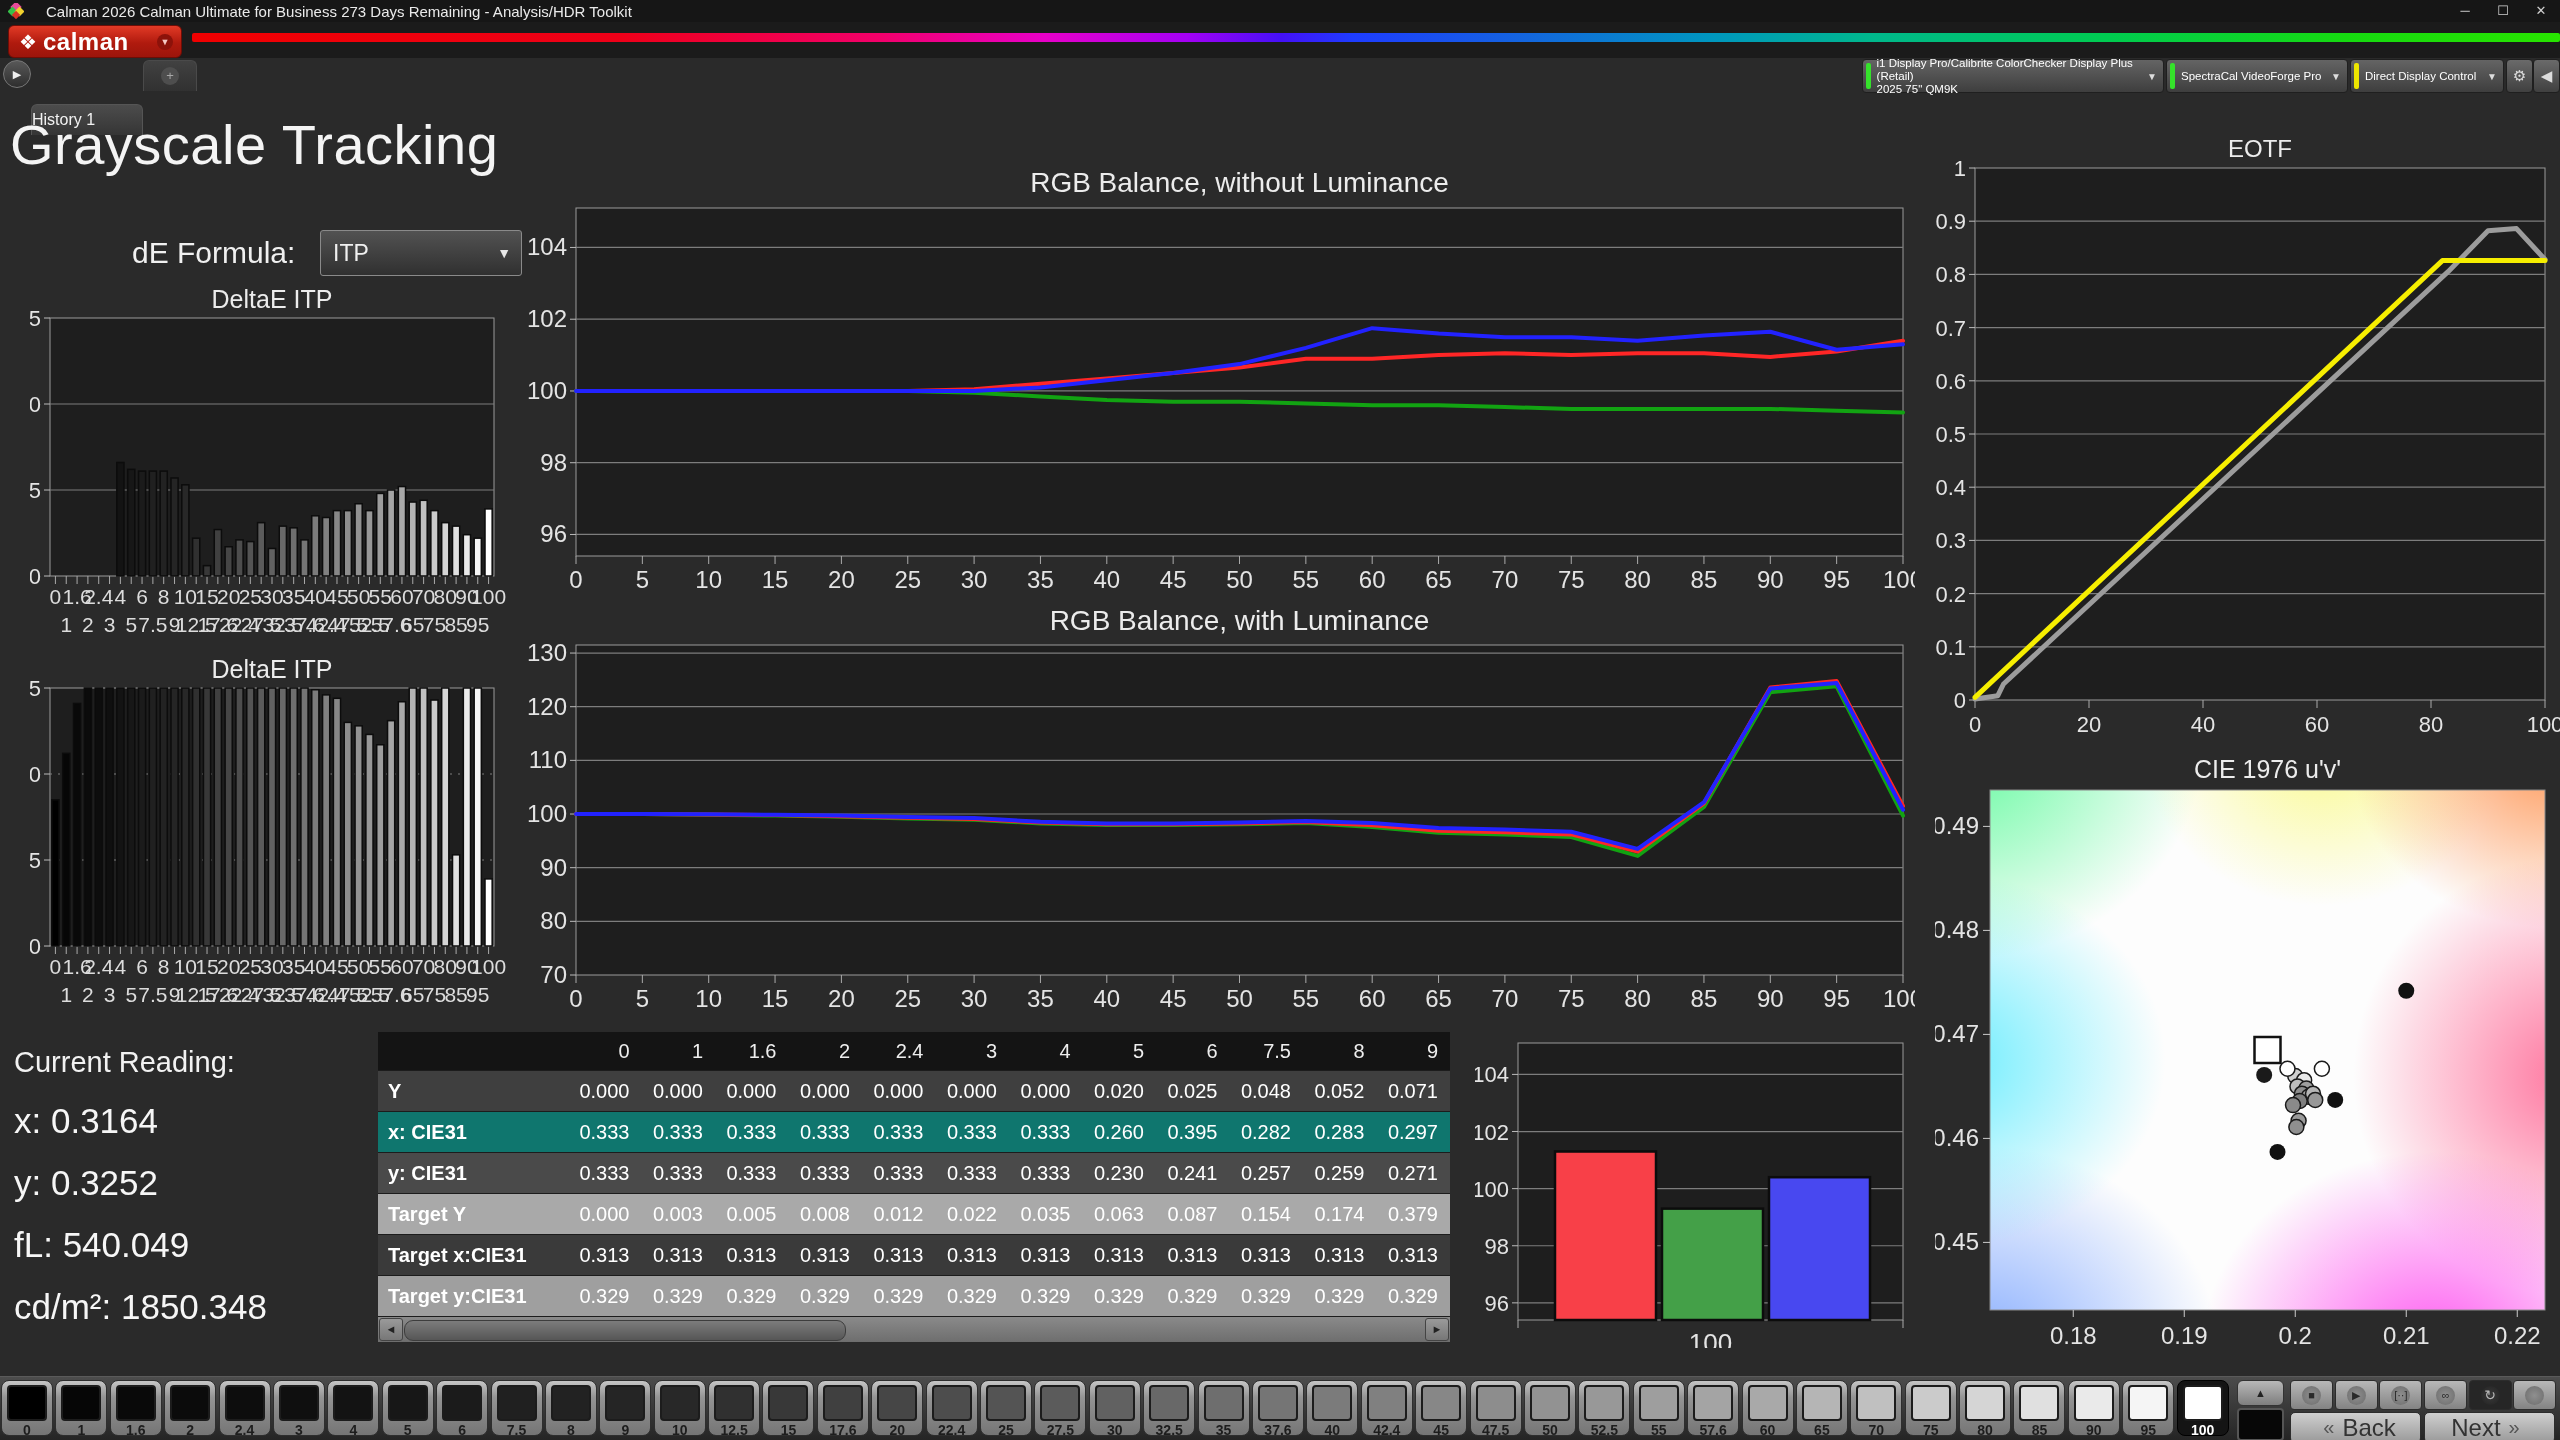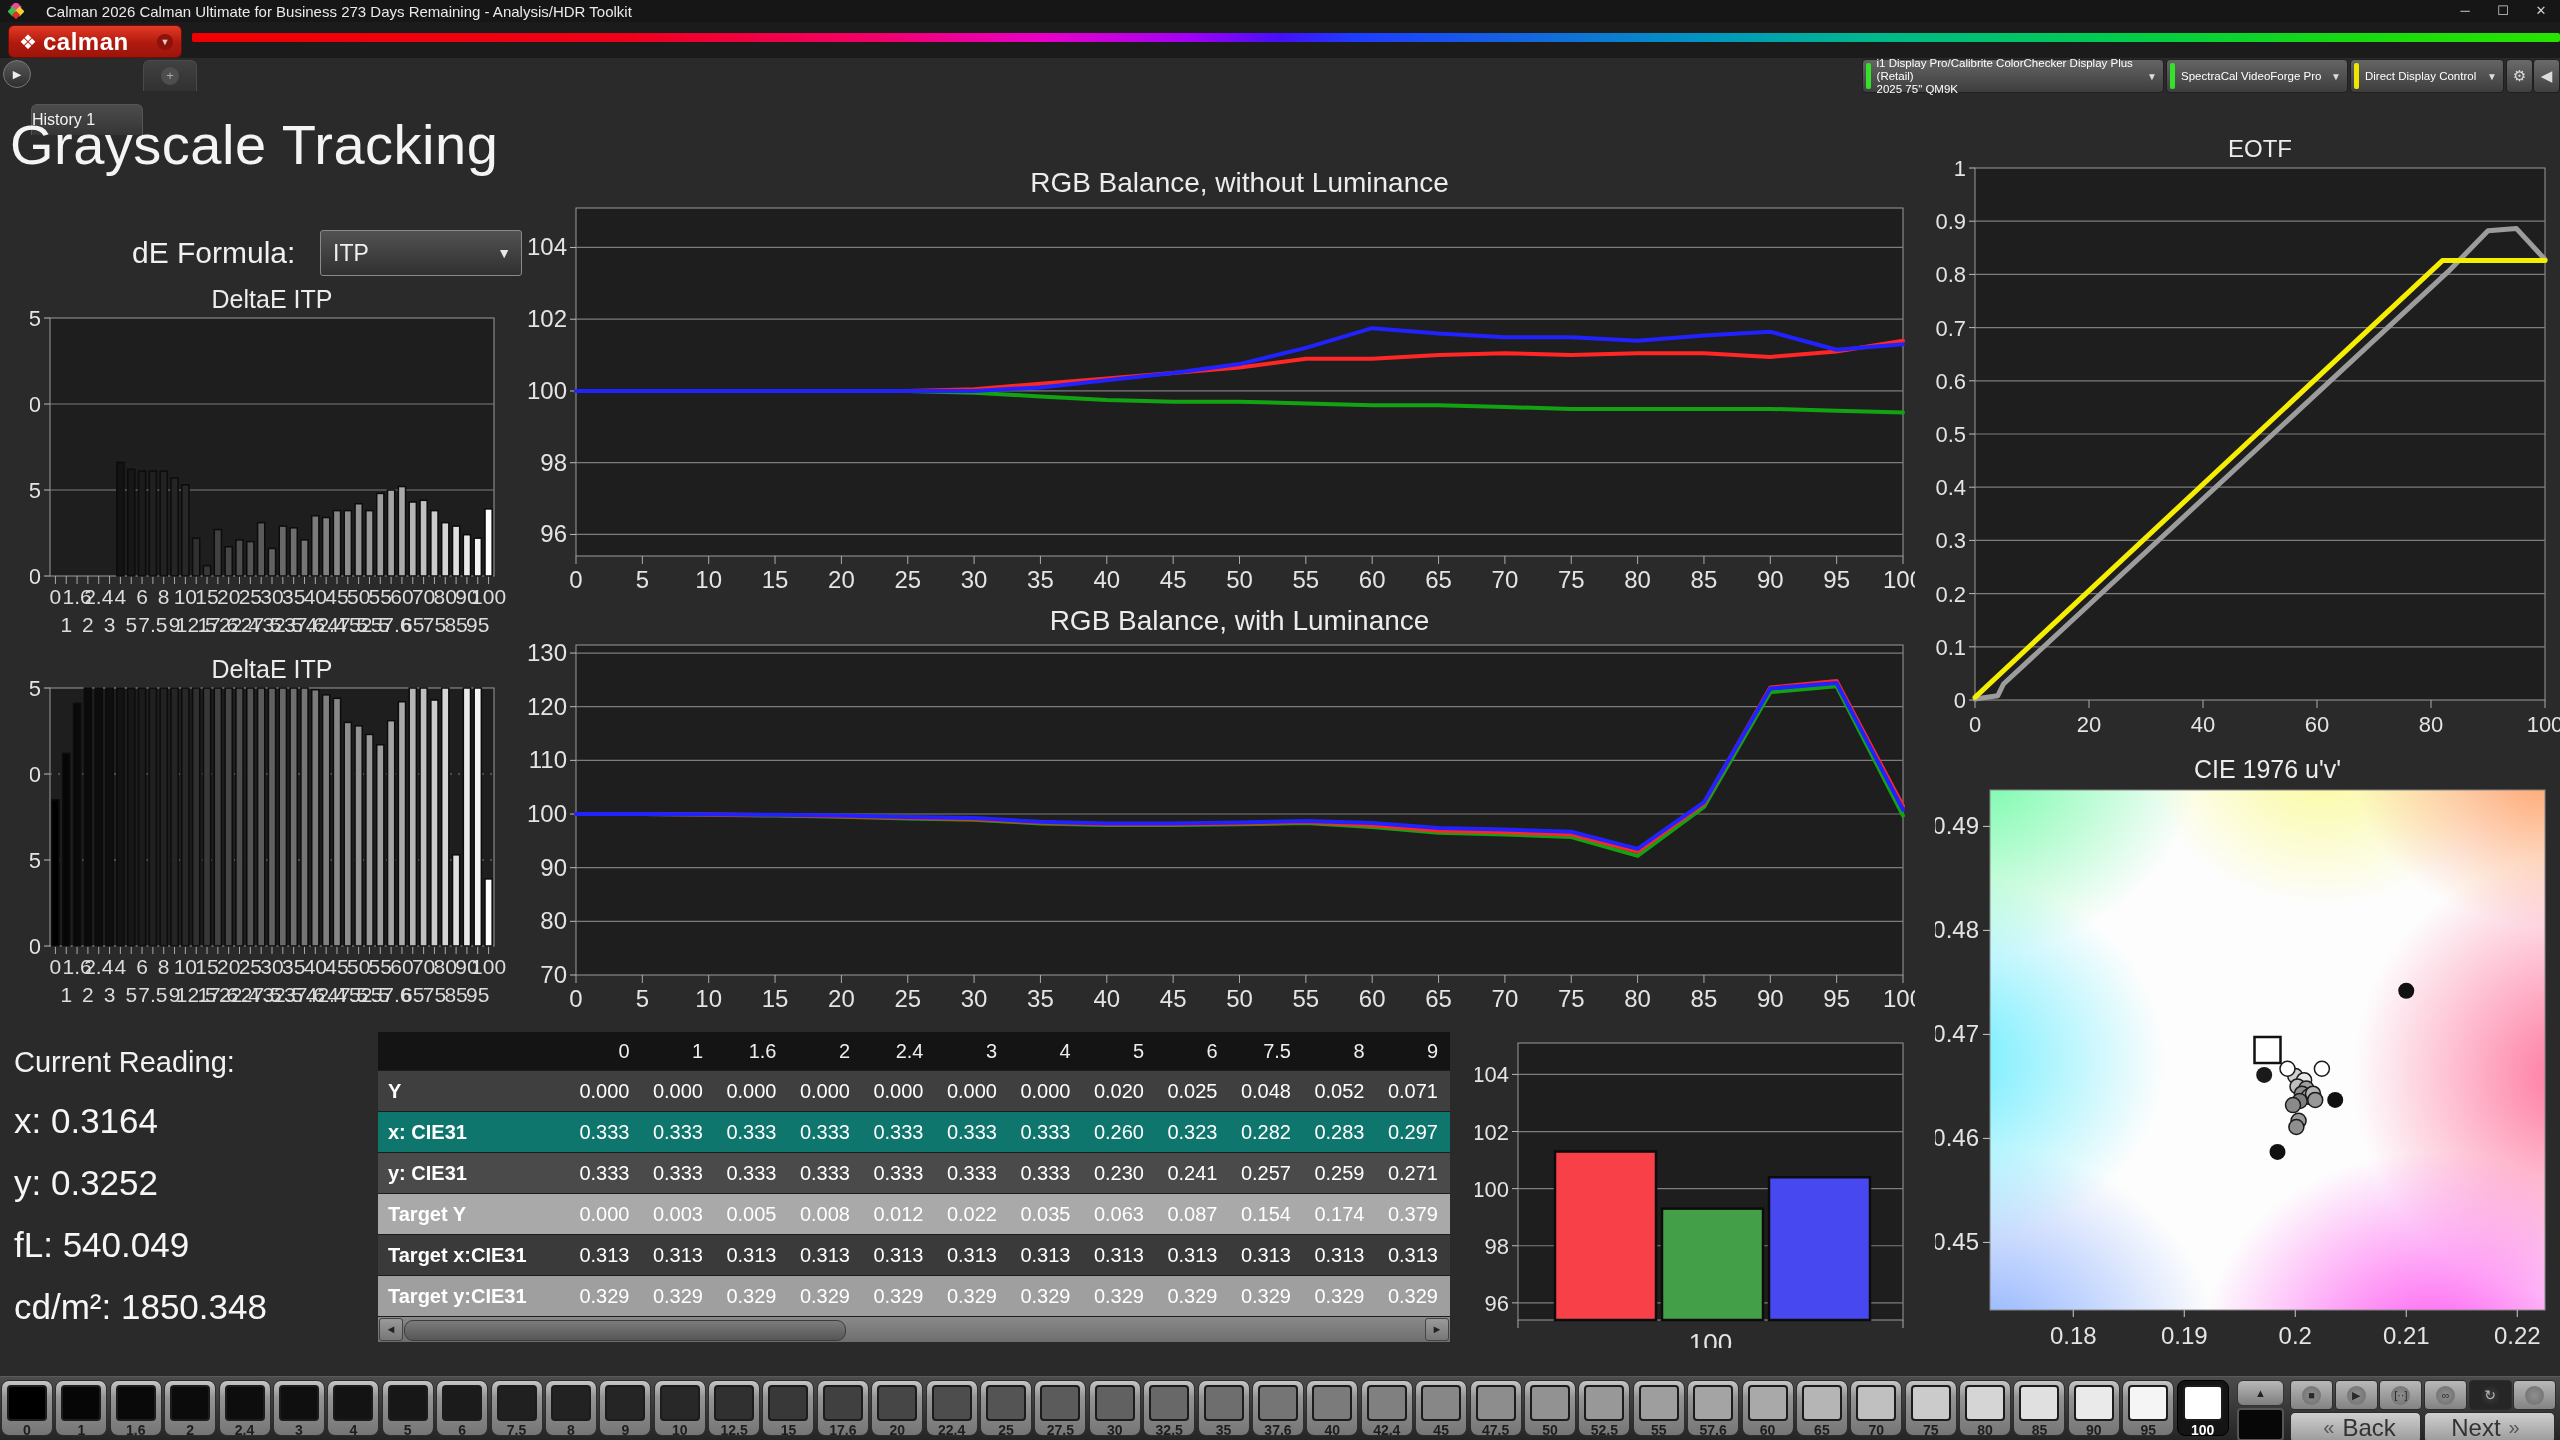--- a/index.html
+++ b/index.html
@@ -730,21 +730,21 @@
     <div class="trow" style="background: #0f766e;">
       <div class="tlabel">x: CIE31</div>
       <div class="tcell">0.333</div>
       <div class="tcell">0.333</div>
       <div class="tcell">0.333</div>
       <div class="tcell">0.333</div>
       <div class="tcell">0.333</div>
       <div class="tcell">0.333</div>
       <div class="tcell">0.333</div>
       <div class="tcell">0.260</div>
-      <div class="tcell">0.323</div>
+      <div class="tcell">0.395</div>
       <div class="tcell">0.282</div>
       <div class="tcell">0.283</div>
       <div class="tcell">0.297</div>
     </div>
     <div class="trow" style="background: rgb(74, 74, 74);">
       <div class="tlabel">y: CIE31</div>
       <div class="tcell">0.333</div>
       <div class="tcell">0.333</div>
       <div class="tcell">0.333</div>
       <div class="tcell">0.333</div>

